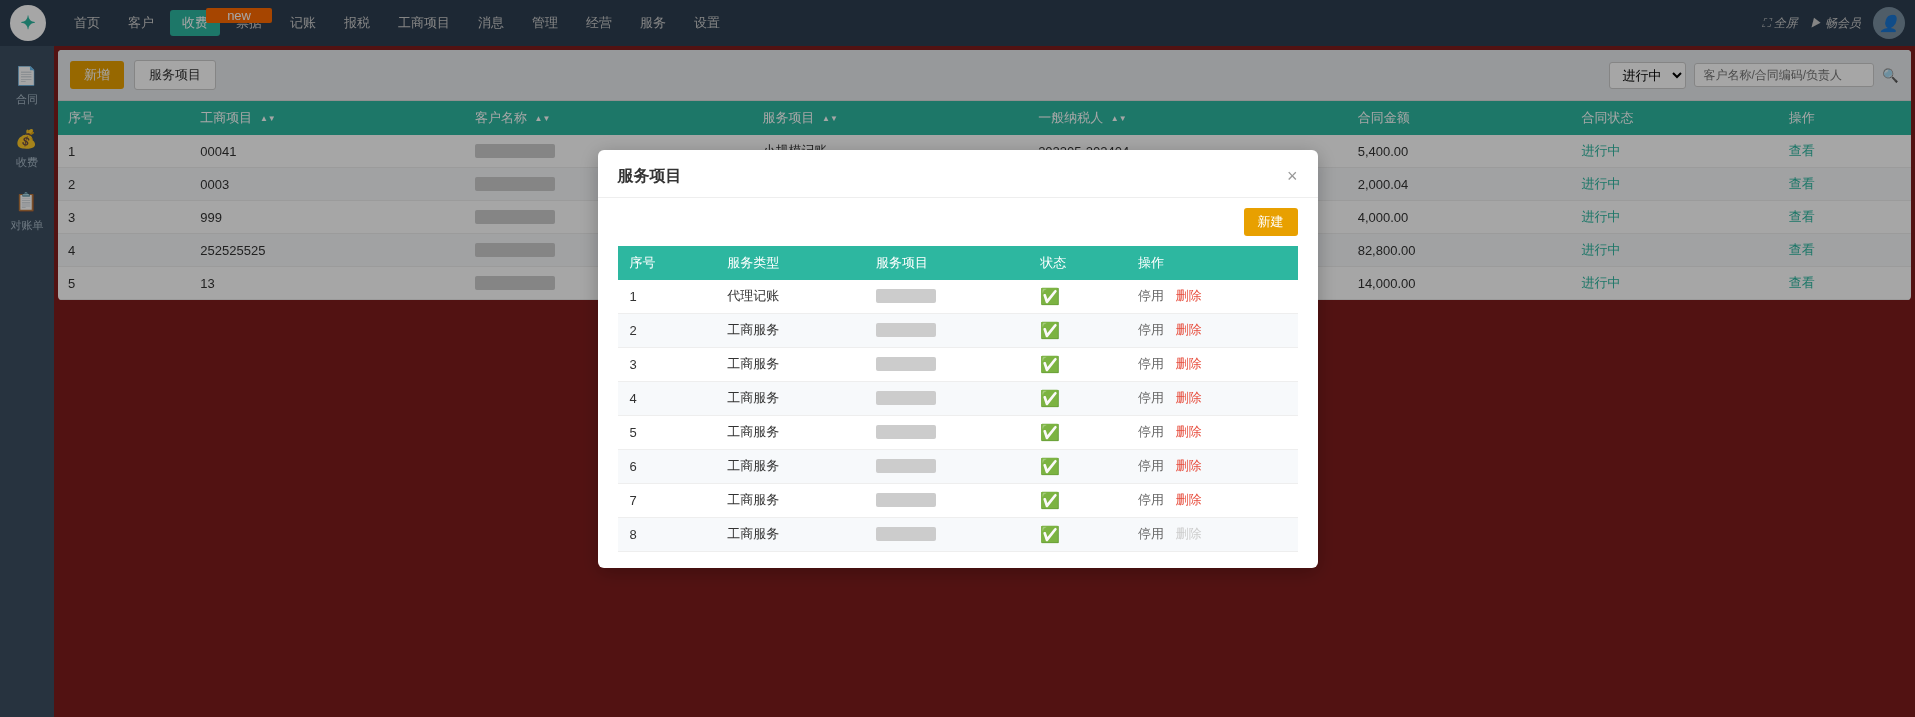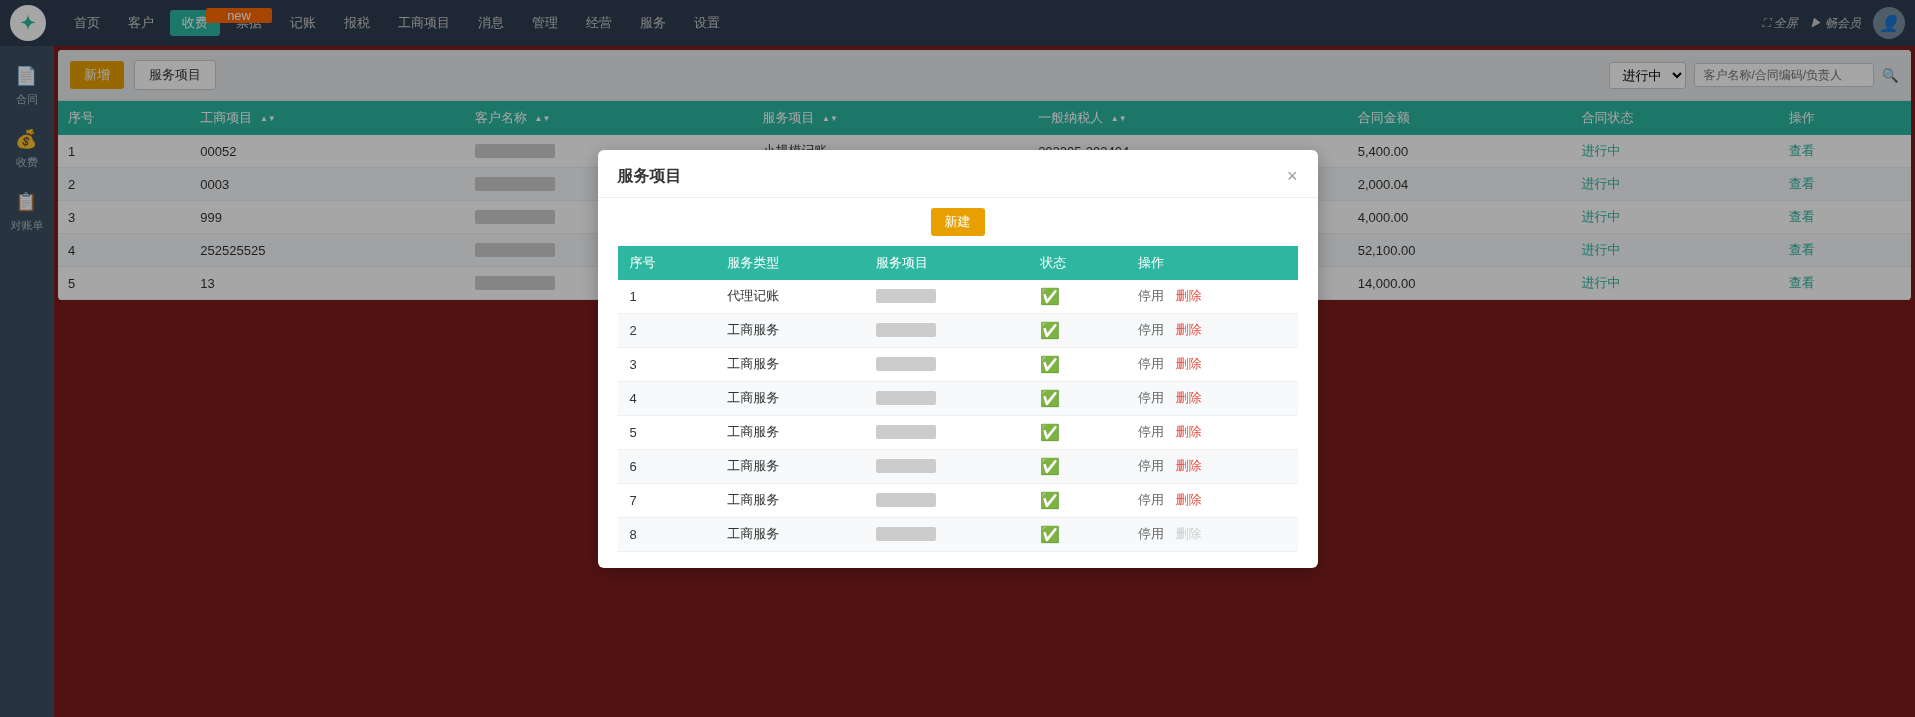--- a/index.html
+++ b/index.html
@@ -236,21 +236,21 @@
       font-size: 16px;
       font-weight: bold;
       color: #333;
     }
     .modal-close {
       background: none; border: none; font-size: 18px; cursor: pointer; color: #999;
     }
     .modal-toolbar {
       padding: 10px 20px;
       display: flex;
-      justify-content: center;
+      justify-content: flex-end;
     }
     .modal-body {
       padding: 0 20px 16px;
       overflow-y: auto;
       flex: 1;
     }
 
     
     .modal-table {
       width: 100%;
@@ -378,21 +378,21 @@
               <span class="sort-arrows">▲▼</span>
             </th>
             <th>合同金额</th>
             <th>合同状态</th>
             <th>操作</th>
           </tr>
         </thead>
         <tbody id="contract-tbody">
             <tr>
     <td>1</td>
-    <td>00052</td>
+    <td>00041</td>
     <td><span class="blurred">&nbsp;&nbsp;&nbsp;&nbsp;&nbsp;&nbsp;&nbsp;&nbsp;&nbsp;&nbsp;</span></td>
     <td>小规模记账</td>
     <td>202305-202404</td>
     <td>5,400.00</td>
     <td><span class="status-badge">进行中</span></td>
     <td><a class="link-btn">查看</a></td>
   </tr>
             <tr>
     <td>2</td>
     <td>0003</td>
@@ -412,21 +412,21 @@
     <td>4,000.00</td>
     <td><span class="status-badge">进行中</span></td>
     <td><a class="link-btn">查看</a></td>
   </tr>
             <tr>
     <td>4</td>
     <td>252525525</td>
     <td><span class="blurred">&nbsp;&nbsp;&nbsp;&nbsp;&nbsp;&nbsp;&nbsp;&nbsp;&nbsp;&nbsp;</span></td>
     <td>一般纳税人...</td>
     <td>201807-202403</td>
-    <td>52,100.00</td>
+    <td>82,800.00</td>
     <td><span class="status-badge">进行中</span></td>
     <td><a class="link-btn">查看</a></td>
   </tr>
             <tr>
     <td>5</td>
     <td>13</td>
     <td><span class="blurred">&nbsp;&nbsp;&nbsp;&nbsp;&nbsp;&nbsp;&nbsp;&nbsp;&nbsp;&nbsp;</span></td>
     <td>小规模记账</td>
     <td>202303-202402</td>
     <td>14,000.00</td>

